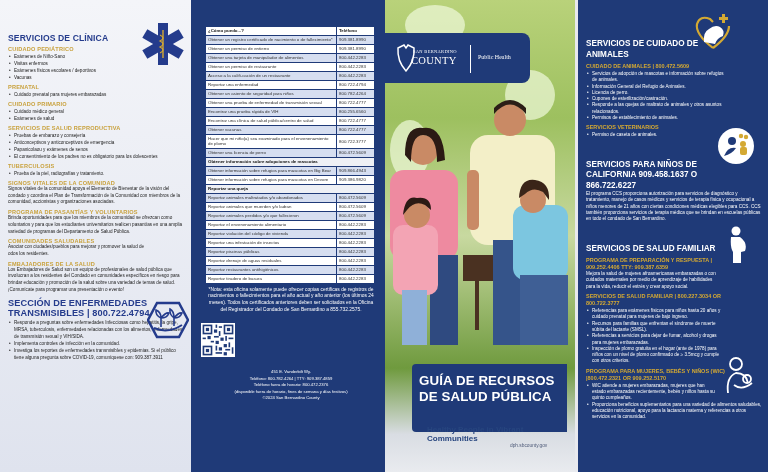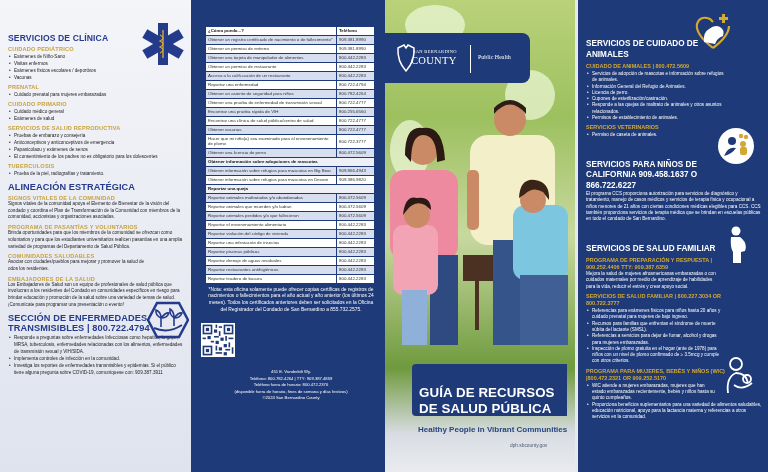--- a/index.html
+++ b/index.html
@@ -34,23 +34,23 @@
   
   .p-cover { left: 385px; width: 190px; background: linear-gradient(180deg, #b9d27a 0%, #9dc05f 25%, #c8d9a0 50%, #6f9a3e 78%, #d9dde3 92%, #e9ebef 100%); }
   .leaf1 { position: absolute; border-radius: 50%; background: rgba(240,250,220,0.7); }
   .logo-bar { position: absolute; left: 0; top: 17px; width: 145px; height: 50px; background: #1f3a78; border-radius: 0 8px 8px 0; margin-top: 16px; }
   .logo-text1 { position: absolute; left: 28px; top: 16px; font-family: "Liberation Serif", serif; color: #fff; font-size: 4.5px; letter-spacing: 0.3px; }
   .logo-text2 { position: absolute; left: 26px; top: 22px; font-family: "Liberation Serif", serif; color: #fff; font-size: 10.5px; letter-spacing: 0.3px; }
   .logo-divider { position: absolute; left: 85px; top: 12px; width: 0.8px; height: 28px; background: #fff; }
   .logo-ph { position: absolute; left: 93px; top: 21px; font-family: "Liberation Serif", serif; color: #fff; font-size: 6px; }
   .shield { position: absolute; left: 10px; top: 10px; width: 22px; height: 30px; }
   .family { position: absolute; left: 0; top: 90px; width: 190px; height: 260px; }
-  .title-box { position: absolute; left: 27px; top: 364px; width: 155px; height: 52px; background: #1f3a78; border-radius: 4px 0 0 4px; padding: 21px 0 0 7px; }
+  .title-box { position: absolute; left: 27px; top: 364px; width: 155px; height: 68px; background: #1f3a78; border-radius: 4px 0 0 4px; padding: 9px 0 0 7px; }
   .title-box div { color: #fff; font-weight: bold; font-size: 13.3px; line-height: 16px; letter-spacing: 0.1px; }
-  .tagline { position: absolute; left: 33px; top: 425px; color: #27457f; font-weight: bold; font-size: 8px; }
+  .tagline { position: absolute; left: 42px; top: 425px; color: #27457f; font-weight: bold; font-size: 8px; }
   .url { position: absolute; left: 125px; top: 443px; color: #4b5876; font-size: 4.8px; }
 
   
   .p-right { left: 575px; width: 193px; background: #1f3a78; padding: 18px 6px 0 8px; border-left: 3px solid #e8e9ee; }
   .p-right .h1 { color: #fff; font-weight: bold; font-size: 8.2px; line-height: 10.5px; margin-top: 21px; }
   .p-right .h2 { color: #d4a933; font-weight: bold; font-size: 5.5px; line-height: 7px; margin-top: 3px; }
   .p-right ul { list-style: none; margin-top: 1px; }
   .p-right li { font-size: 4.6px; line-height: 6.3px; color: #fff; padding-left: 6px; position: relative; }
   .p-right li::before { content: "•"; position: absolute; left: 1px; }
   .p-right p { font-size: 4.6px; line-height: 6.3px; color: #fff; }
@@ -92,21 +92,20 @@
     <li>Pruebas de embarazo y consejería</li>
     <li>Anticonceptivos y anticonceptivos de emergencia</li>
     <li>Papanicolaou y exámenes de senos</li>
     <li>El consentimiento de los padres no es obligatorio para los dolescentes</li>
   </ul>
   <div class="h2">TUBERCULOSIS</div>
   <ul>
     <li>Prueba de la piel, radiografías y tratamiento.</li>
   </ul>
 
-  <div class="h1 big">ALINEACIÓN ESTRATÉGICA</div>
   <div class="h2">SIGNOS VITALES DE LA COMUNIDAD</div>
   <p>Signos vitales de la comunidad apoya el Elemento de Bienestar de la visión del condado y coordina el Plan de Transformación de la Comunidad con miembros de la comunidad, accionistas y organizaciones asociadas.</p>
   <div class="h2">PROGRAMA DE PASANTÍAS Y VOLUNTARIOS</div>
   <p>Brinda oportunidades para que los miembros de la comunidad se ofrezcan como voluntarios y para que los estudiantes universitarios realicen pasantías en una amplia variedad de programas del Departamento de Salud Pública.</p>
 
   <div class="h2">COMUNIDADES SALUDABLES</div>
   <p style="width:140px">Asociar con ciudades/pueblos para mejorar y promover la salud de odos los residentes.</p>
   <div class="h2">EMBAJADORES DE LA SALUD</div>
   <p>Los Embajadores de Salud son un equipo de profesionales de salud pública que involucran a los residentes del Condado en comunidades específicos en riesgo para brindar educación y promoción de la salud sobre una variedad de temas de salud. ¡Comunícate para programar una presentación o evento!</p>
 

